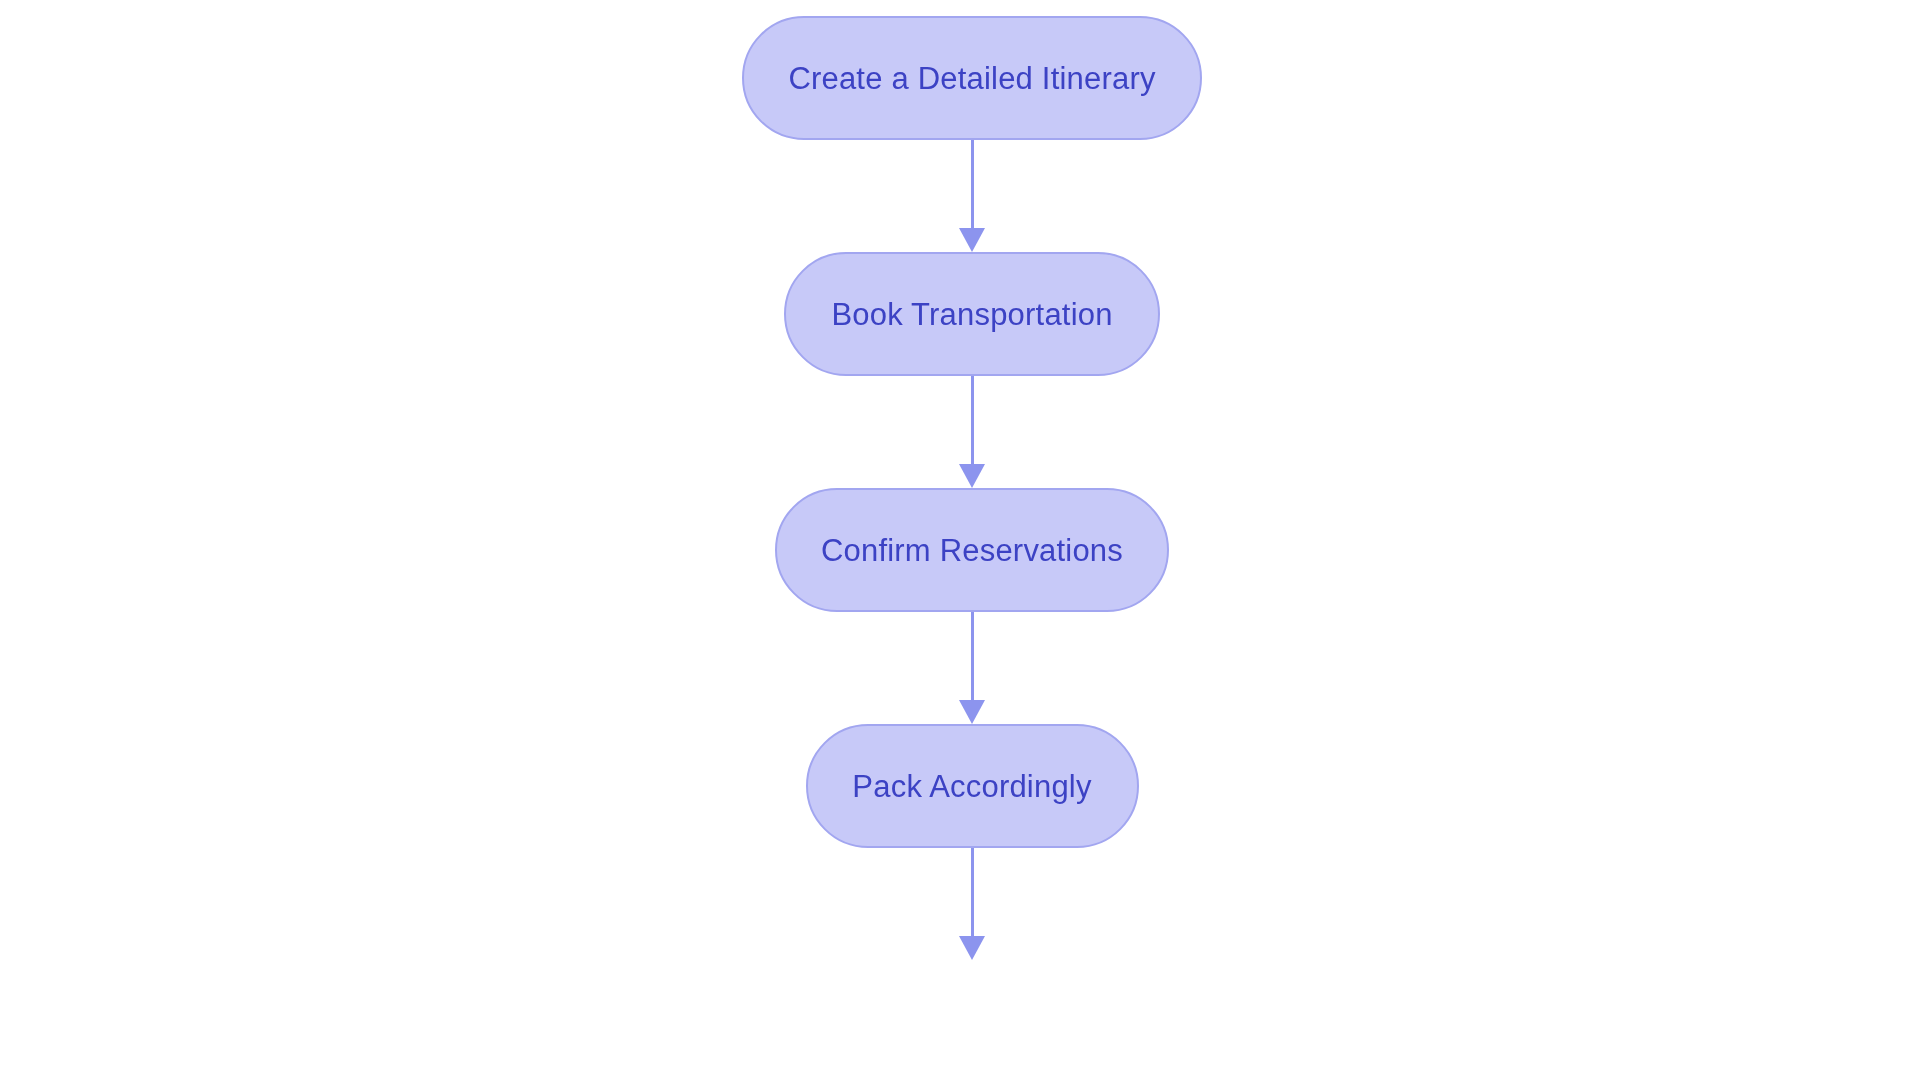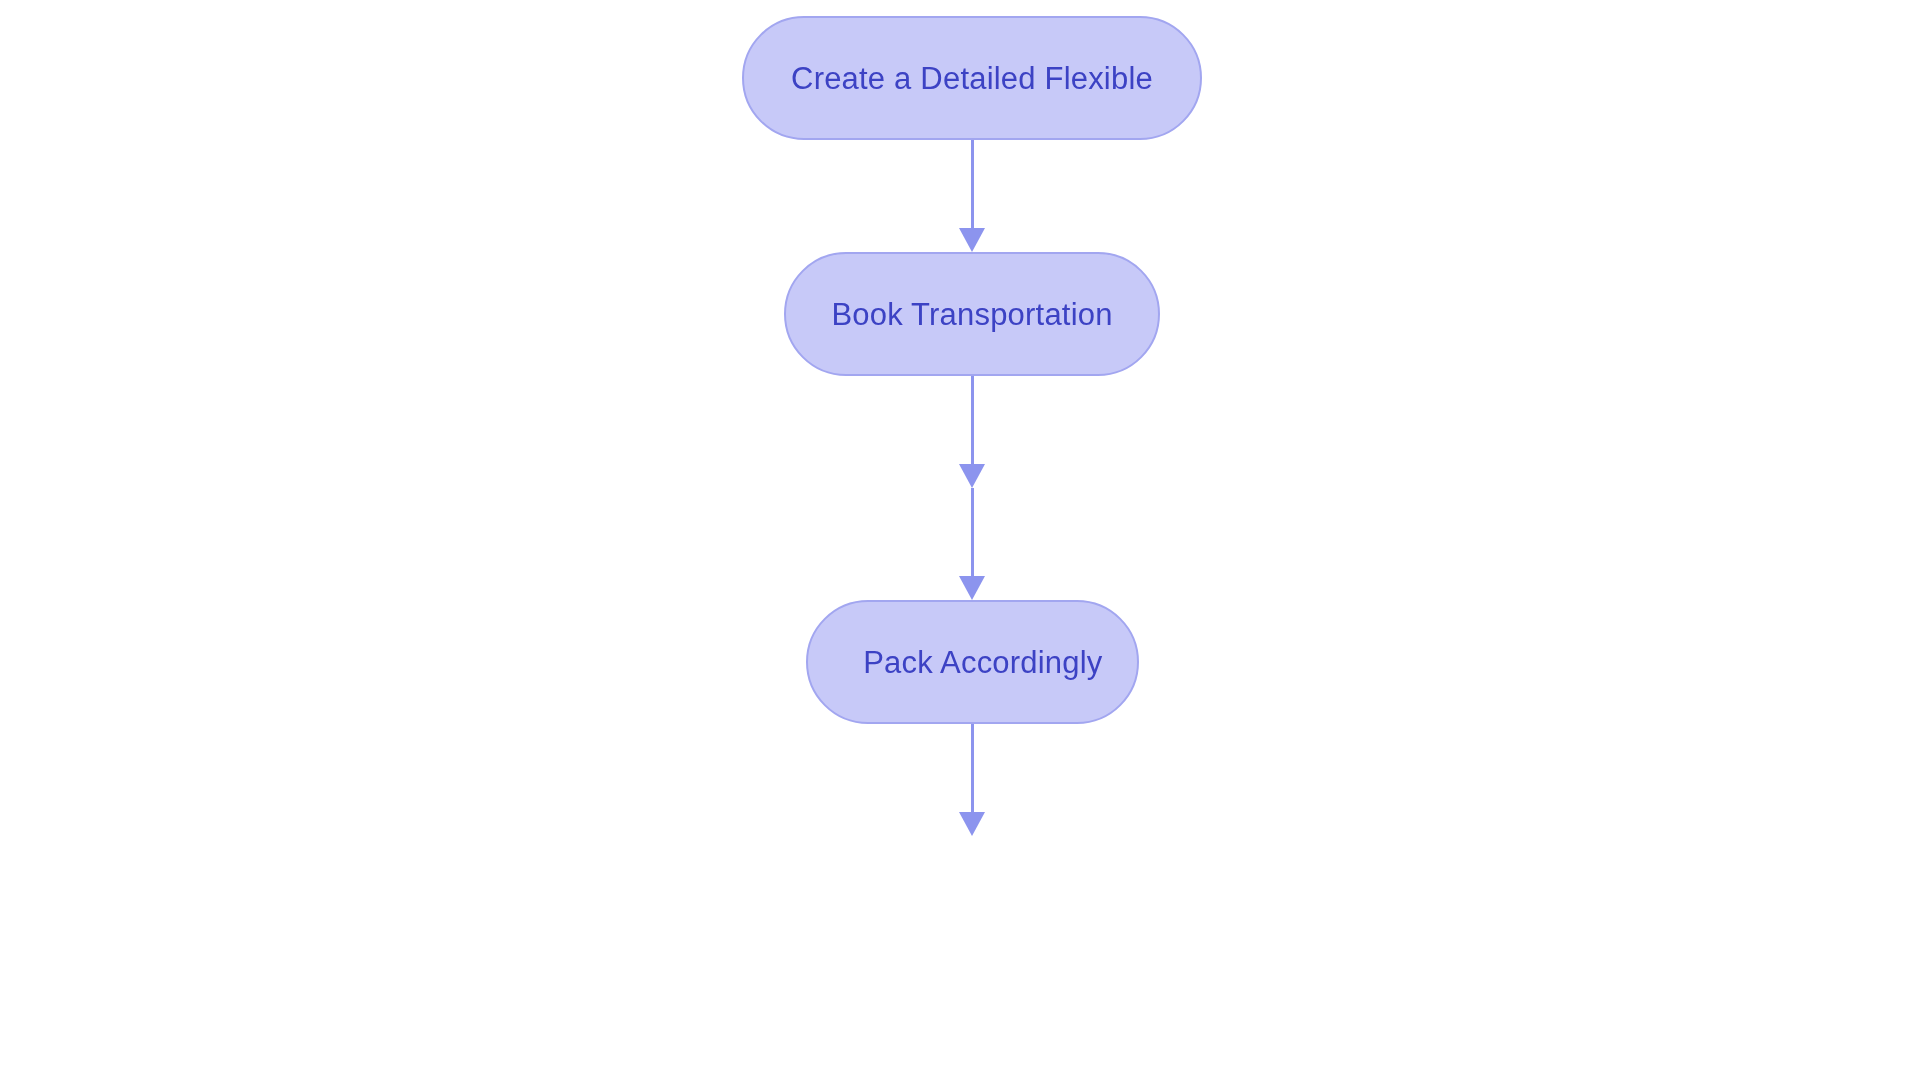--- a/index.html
+++ b/index.html
@@ -49,21 +49,21 @@
   .node .node-label {
     color: var(--node-text);
     font-size: 31px;
     line-height: 1;
     white-space: nowrap;
     letter-spacing: 0.2px;
   }
   .n1 { min-width: 460px; }
   .n2 { min-width: 376px; text-align: center; }
   .n3 { min-width: 394px; }
-  .n4 { min-width: 333px; justify-content: flex-end; }
+  .n4 { min-width: 333px; }
   .n5 { min-width: 267px; }
   .arrow {
     height: 112px;
     display: flex;
     flex-direction: column;
     align-items: center;
     flex-shrink: 0;
   }
   .arrow .arrow-line {
     width: 3px;
@@ -78,37 +78,40 @@
     border-top: 24px solid var(--arrow);
   }
 </style>
 </head>
 <body>
 
 <div class="canvas">
   <div class="flow-column">
 
     <div class="node n1">
-      <span class="node-label">Create a Detailed Flexible</span>
+      <span class="node-label">Create a Detailed Itinerary</span>
     </div>
 
     <div class="arrow">
       <div class="arrow-line"></div>
       <div class="arrow-head"></div>
     </div>
 
     <div class="node n2">
       <span class="node-label">Book Transportation</span>
     </div>
 
     <div class="arrow">
       <div class="arrow-line"></div>
       <div class="arrow-head"></div>
     </div>
 
+    <div class="node n3">
+      <span class="node-label">Confirm Reservations</span>
+    </div>
 
     <div class="arrow">
       <div class="arrow-line"></div>
       <div class="arrow-head"></div>
     </div>
 
     <div class="node n4">
       <span class="node-label">Pack Accordingly</span>
     </div>
 

